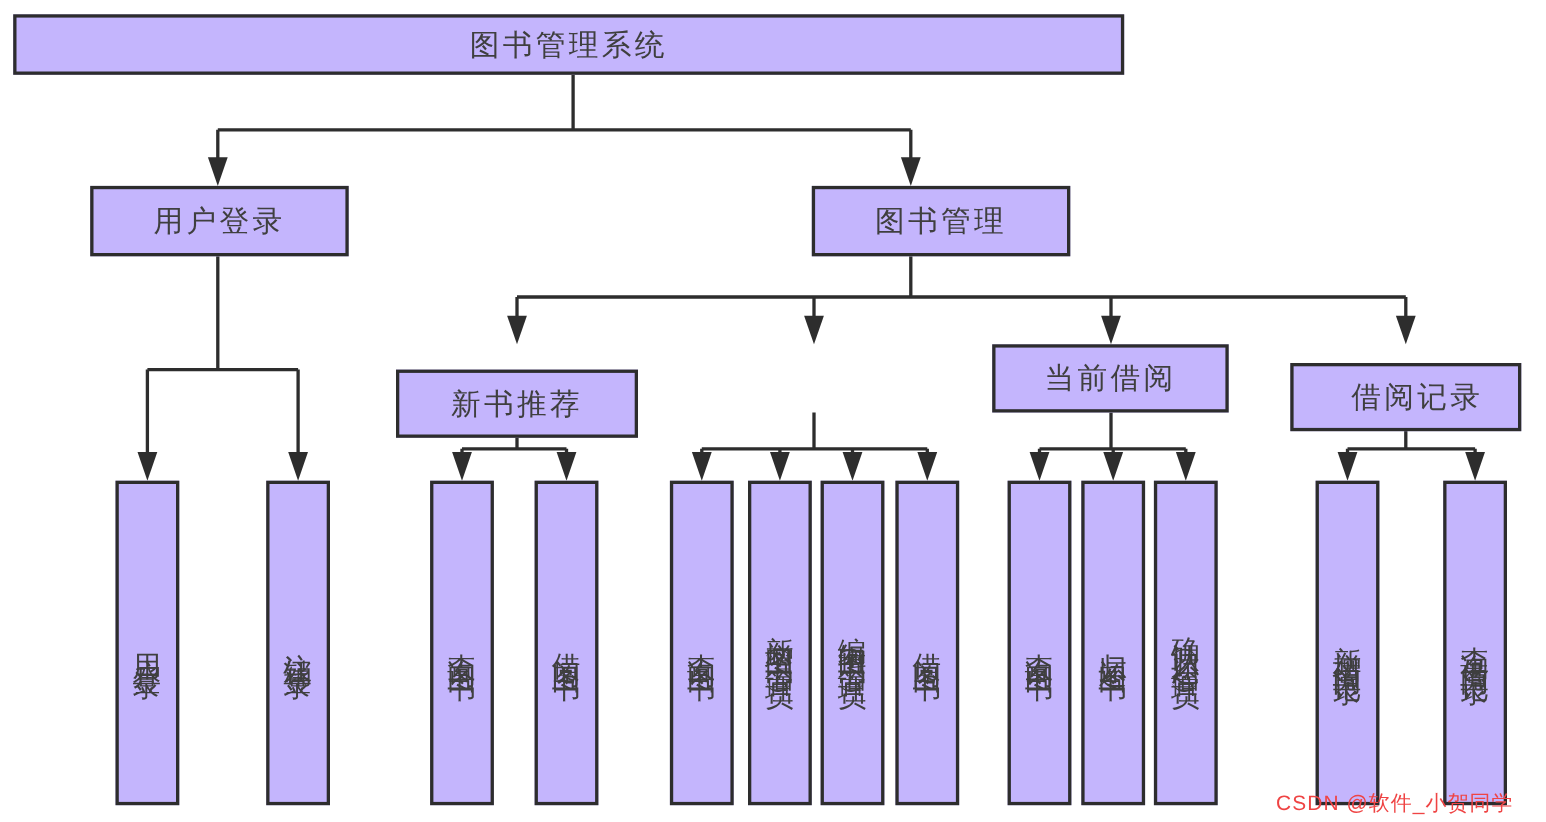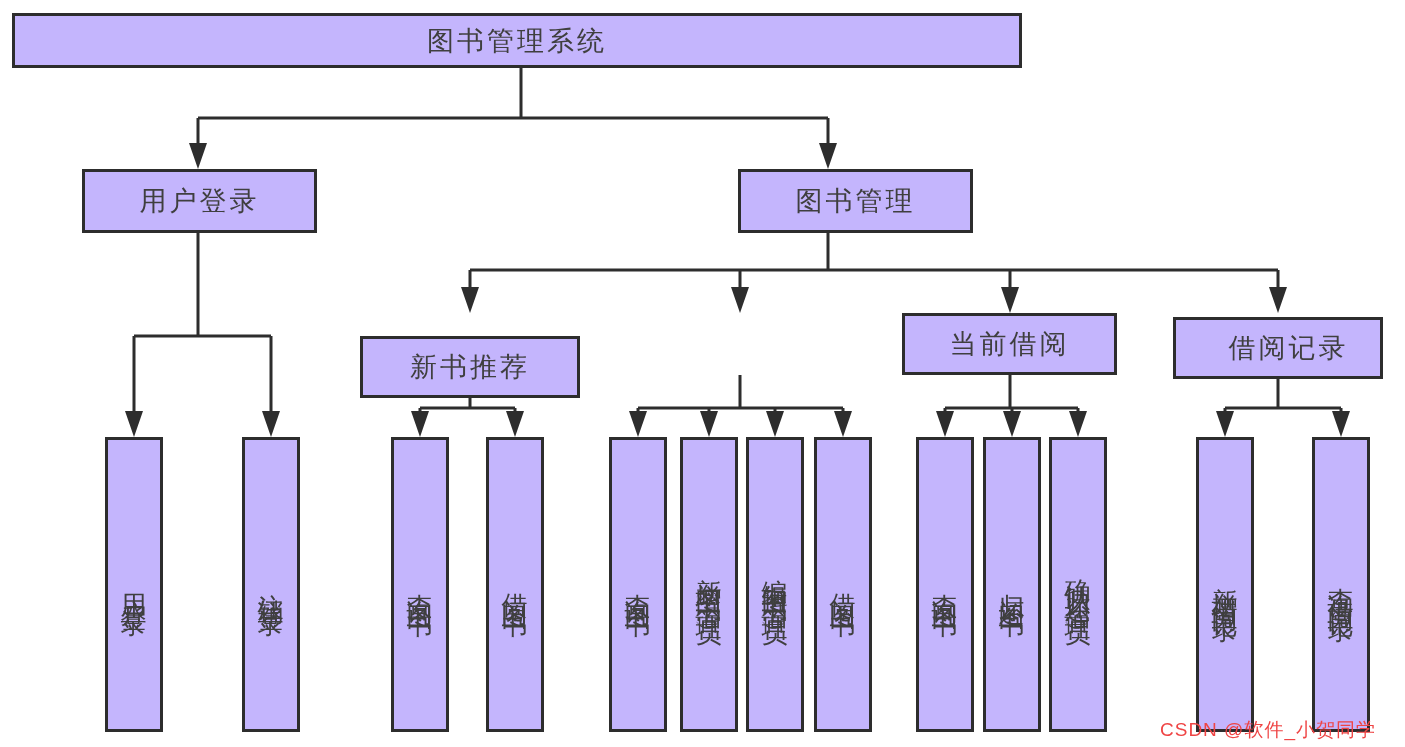--- a/index.html
+++ b/index.html
@@ -94,21 +94,21 @@
   <div class="box hbox" style="left:712px;top:169px;width:235px;height:64px;margin-left:26px;">
     <span>图书管理</span>
   </div>
 
   <div class="box hbox" style="left:360px;top:313px;width:220px;height:62px;margin-top:23px;">
     <span>新书推荐</span>
   </div>
   <div class="box hbox" style="left:902px;top:313px;width:215px;height:62px;">
     <span>当前借阅</span>
   </div>
-  <div class="box hbox" style="left:1173px;top:317px;width:210px;height:62px;padding-left:21px;">
+  <div class="box hbox" style="left:1173px;top:330px;width:210px;height:62px;padding-left:21px;">
     <span>借阅记录</span>
   </div>
 
   <div class="box vbox" style="left:105px;top:437px;width:58px;height:295px;">
     <span>用户登录</span>
   </div>
   <div class="box vbox" style="left:242px;top:437px;width:58px;height:295px;">
     <span>注销登录</span>
   </div>
 

